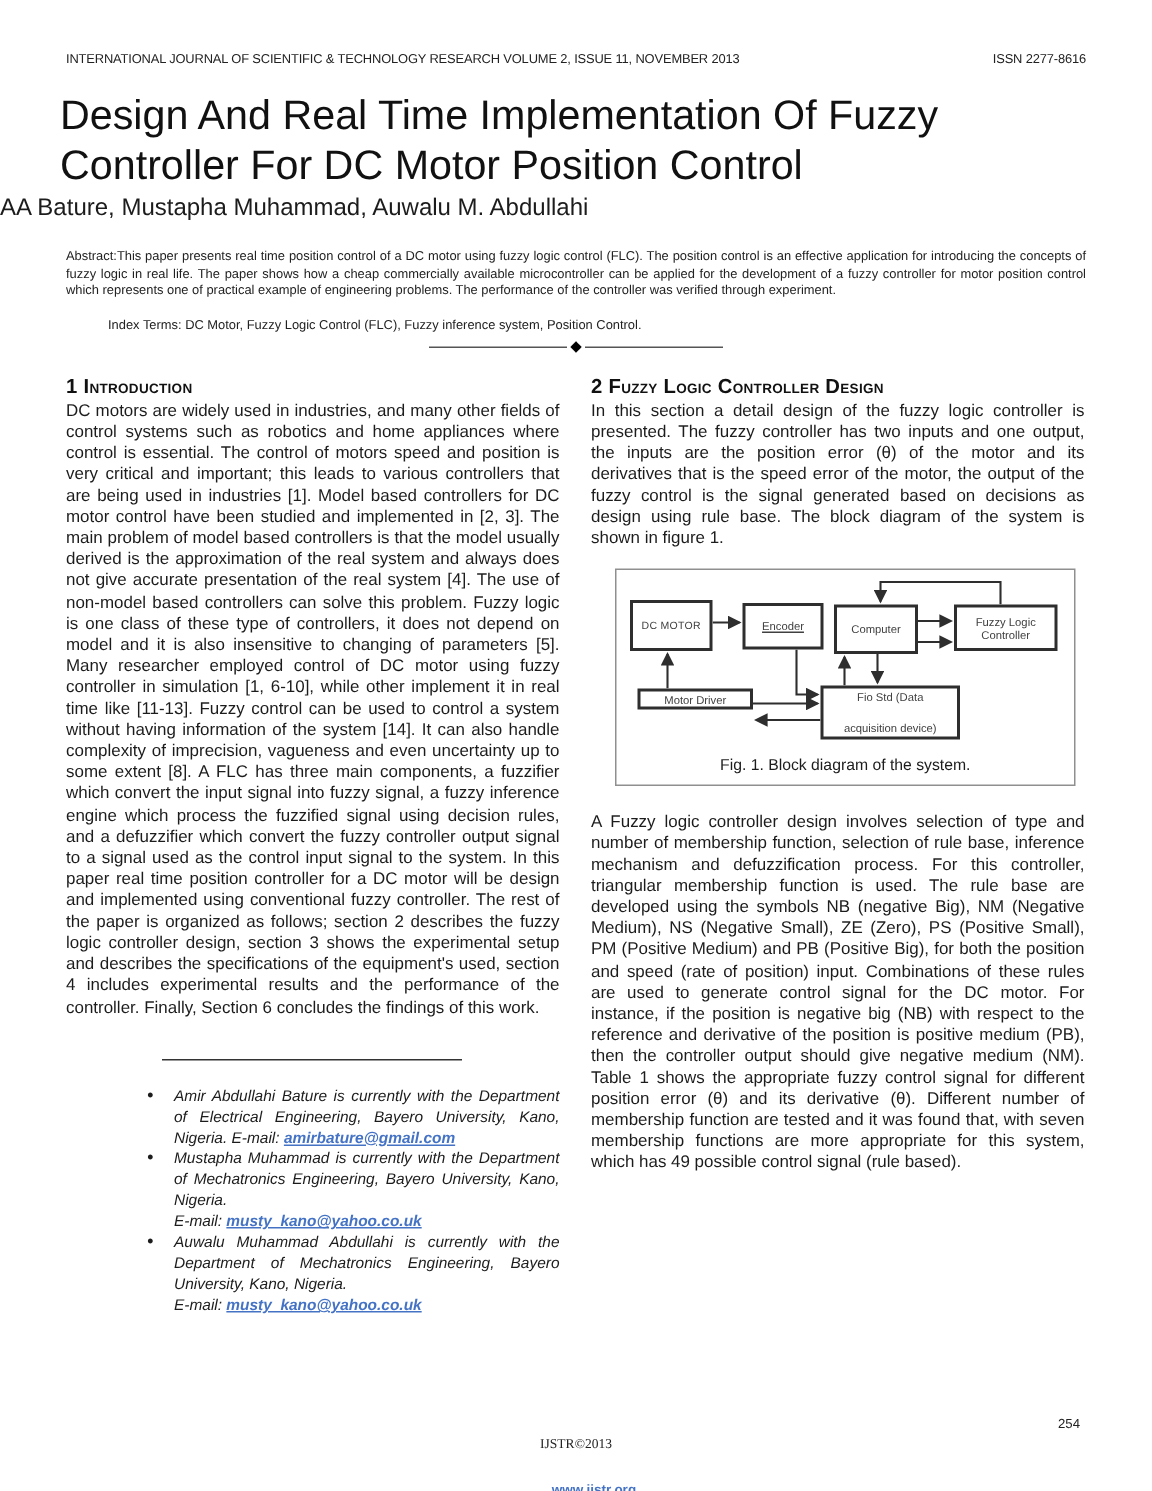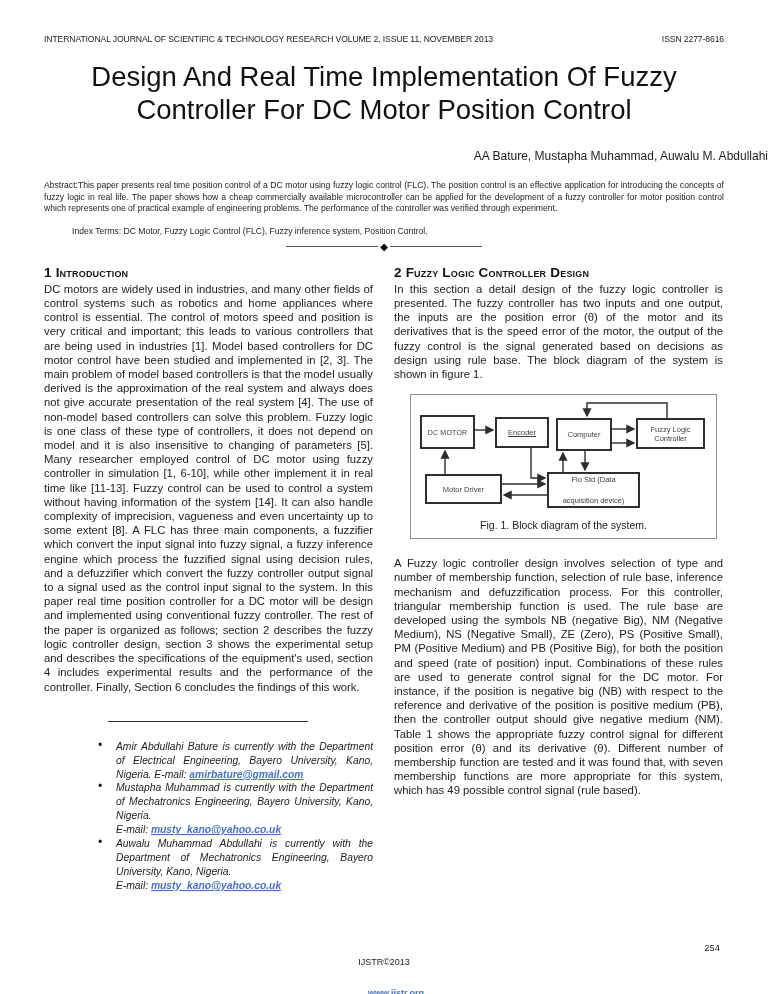--- a/index.html
+++ b/index.html
@@ -11,24 +11,24 @@
   }
   
   .hdr {
     display:flex; justify-content:space-between; align-items:baseline;
     padding:34px 44px 0 44px; font-size:8.6px; color:#222;
     letter-spacing:-0.1px;
     gap:21px;
   }
   
   .title {
-    margin-top:16px; text-align:center; font-size:27.5px; line-height:33px;
+    margin-top:16px; text-align:left; font-size:27.5px; line-height:33px;
     color:#111; padding:0 40px;
   }
-  .authors { margin-top:23px; text-align:right; font-size:12px; color:#1c1c1c; }
+  .authors { margin-top:4px; text-align:left; font-size:16px; color:#1c1c1c; }
   
   .abstract, .index-terms {
     padding:0 44px; font-size:8.6px; line-height:11.7px; text-align:justify; color:#222;
   }
   .abstract { margin-top:17px; }
   .index-terms { margin-top:11px;margin-left:28px; }
   .b { font-weight:normal; }
   
   .divider { margin-top:5px; display:flex; align-items:center; justify-content:center; }
   .divider .line { width:92px; height:0; border-top:1.5px solid #555; }
@@ -61,22 +61,22 @@
     font-size:7.5px; color:#404040; text-align:center; line-height:9px; z-index:2;
   }
   .fbox.caps { font-size:7px; letter-spacing:0.2px; }
   .fig-arrows { position:absolute; left:0; top:0; z-index:1; }
   .fig-caption {
     position:absolute; left:0; right:0; bottom:7px; text-align:center;
     font-size:10.5px; color:#1c1c1c;
   }
   .para-after-fig { margin-top:17px; }
   
-  .pageno { position:absolute; right:48px; top:944px; font-size:8.8px; color:#222;font-family:Liberation Mono, monospace; }
-  .footer-c { position:absolute; left:0; right:0; top:957px; text-align:center; font-size:9px; color:#222; }
+  .pageno { position:absolute; right:48px; top:944px; font-size:8.8px; color:#222; }
+  .footer-c { position:absolute; left:0; right:0; top:957px; text-align:center; font-size:9px; color:#222;font-family:Liberation Serif, serif; }
   .footer-u { position:absolute; left:0; right:0; top:988px; text-align:center; font-size:9px;padding-left:24px; }
 </style>
 </head>
 <body>
 
 <div class="page">
 
   <div class="hdr">
     <span>INTERNATIONAL JOURNAL OF SCIENTIFIC &amp; TECHNOLOGY RESEARCH VOLUME 2, ISSUE 11, NOVEMBER 2013</span>
     <span>ISSN 2277-8616</span>
@@ -137,21 +137,21 @@
             </g>
           </svg>
 
           <div class="fbox caps" style="left:9px; top:20px; width:55px; height:34px;">DC MOTOR</div>
           <div class="fbox" style="left:84px; top:22px; width:54px; height:31px;text-decoration:underline;">Encoder</div>
           <div class="fbox" style="left:145px; top:23px; width:56px; height:33px;">Computer</div>
           <div class="fbox" style="left:225px; top:23px; width:69px; height:31px;">
             <div>Fuzzy Logic</div>
             <div>Controller</div>
           </div>
-          <div class="fbox" style="left:14px; top:79px; width:77px; height:30px;">Motor Driver</div>
+          <div class="fbox" style="left:14px; top:79px; width:77px; height:14px;">Motor Driver</div>
           <div class="fbox" style="left:136px; top:77px; width:93px; height:36px;gap:12px;">
             <div>Fio Std (Data</div>
             <div>acquisition device)</div>
           </div>
 
           <div class="fig-caption"><span class="b">Fig. 1</span><span>. Block diagram of the system.</span></div>
         </div>
       </div>
 
       <div class="body-p para-after-fig">A Fuzzy logic controller design involves selection of type and number of membership function, selection of rule base, inference mechanism and defuzzification process. For this controller, triangular membership function is used. The rule base are developed using the symbols NB (negative Big), NM (Negative Medium), NS (Negative Small), ZE (Zero), PS (Positive Small), PM (Positive Medium) and PB (Positive Big), for both the position and speed (rate of position) input. Combinations of these rules are used to generate control signal for the DC motor. For instance, if the position is negative big (NB) with respect to the reference and derivative of the position is positive medium (PB), then the controller output should give negative medium (NM). Table 1 shows the appropriate fuzzy control signal for different position error (θ) and its derivative (θ). Different number of membership function are tested and it was found that, with seven membership functions are more appropriate for this system, which has 49 possible control signal (rule based).</div>

